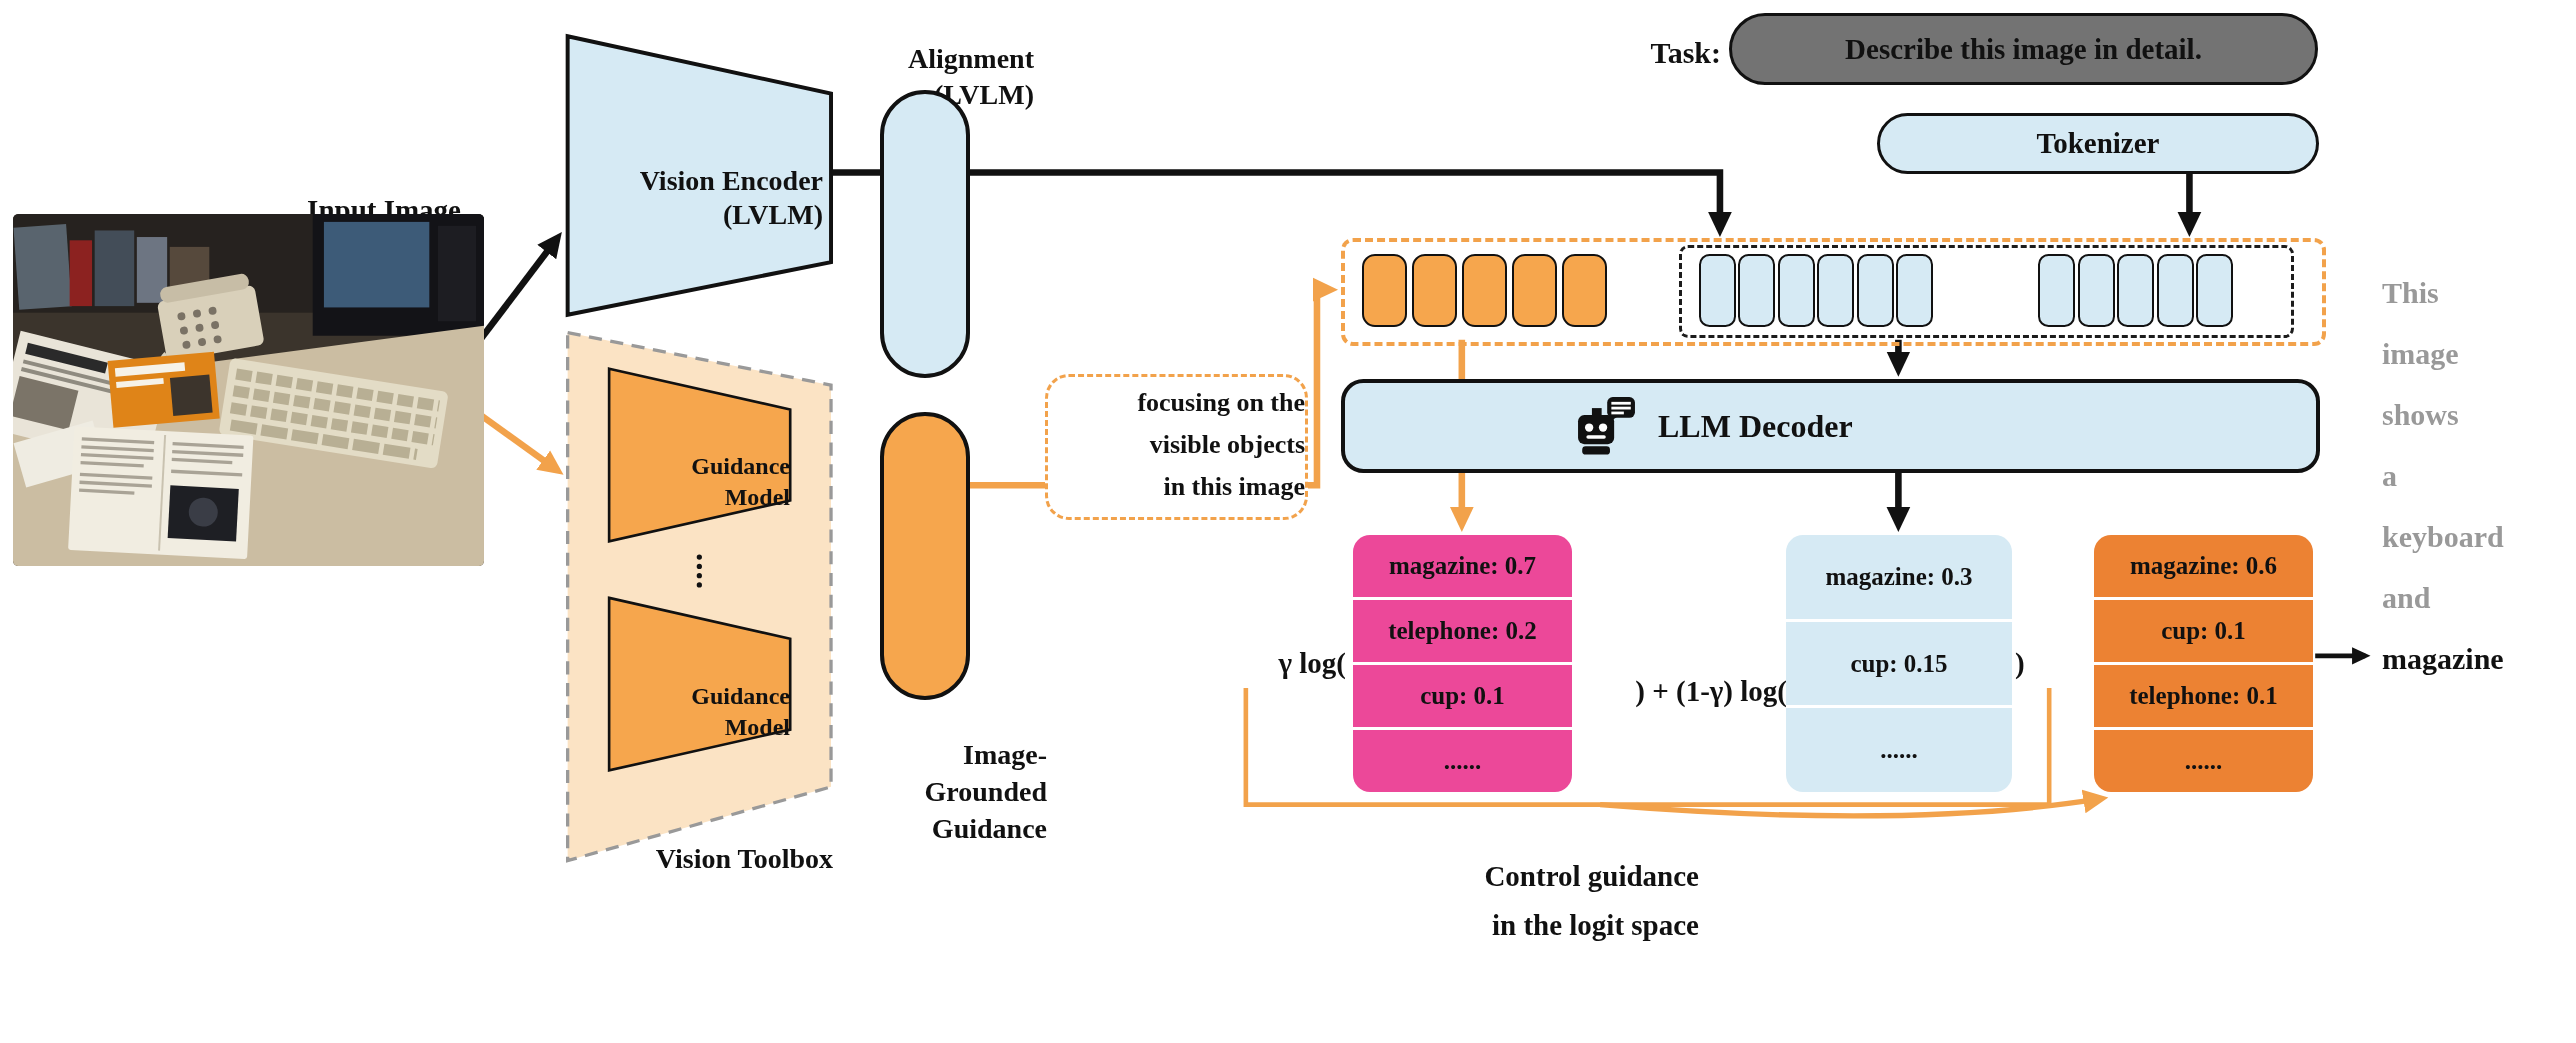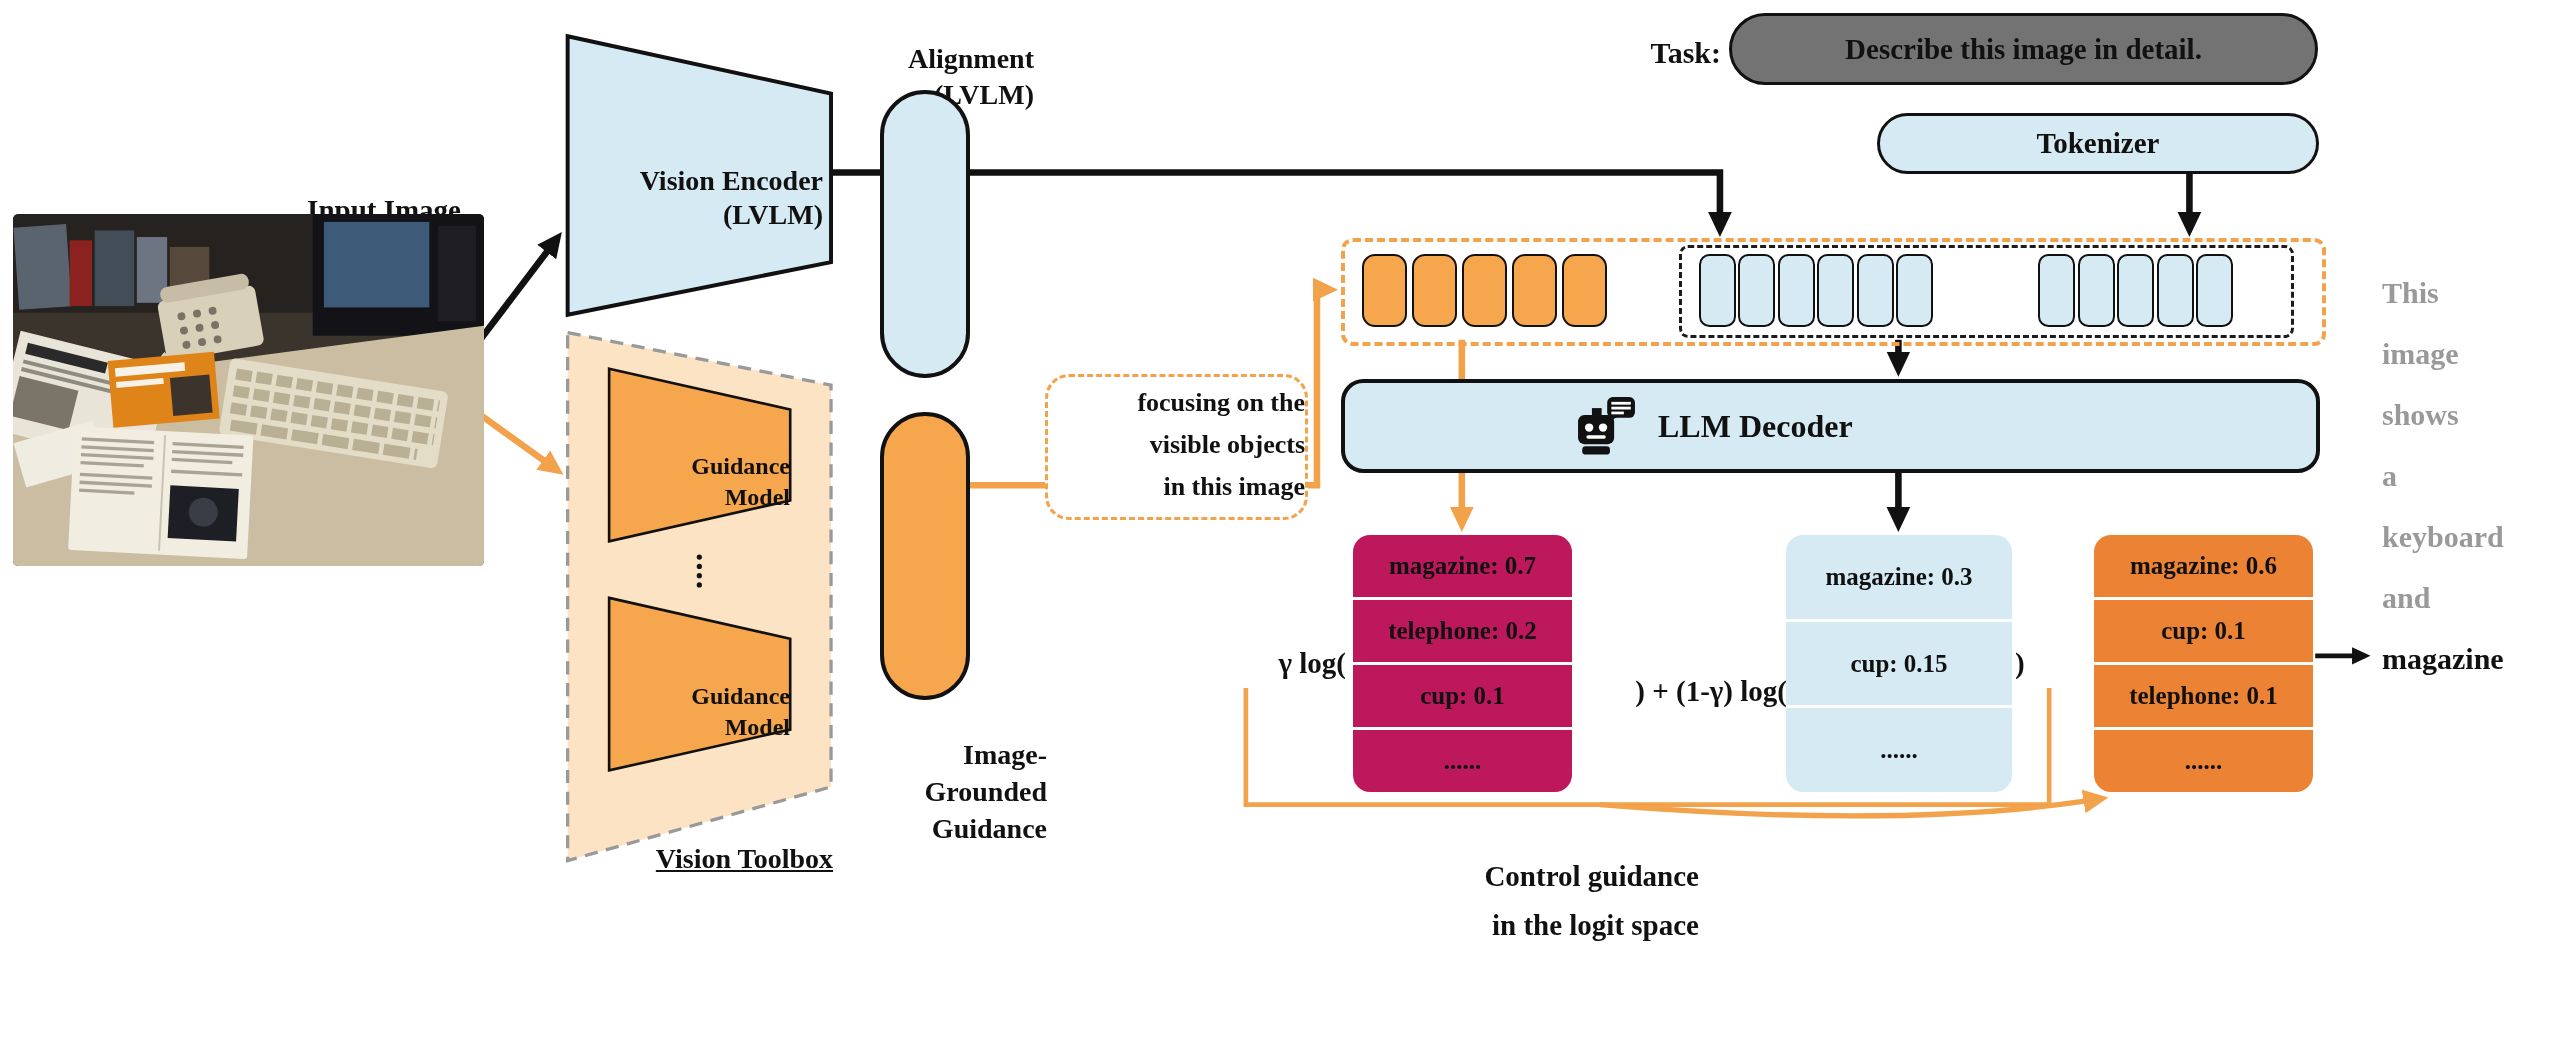--- a/index.html
+++ b/index.html
@@ -18,21 +18,21 @@
   .hpill.blue{background:#D6EAF4;}
   .dash-orange{border:4px dashed #F2A24B;border-radius:12px;}
   .dash-black{border:3.3px dashed #1c1c1c;border-radius:9.2px;}
   .tok{position:absolute;border:2.6px solid #111;border-radius:13px;}
   .tok.o{background:#F6A64D;}
   .tok.bl{background:#D6EAF4;border-radius:10.5px;}
   .decoder{background:#D6EAF4;border:4px solid #111;border-radius:22.4px;}
   .logit{position:absolute;display:flex;flex-direction:column;border-radius:17px;overflow:hidden;font-weight:bold;font-size:25px;}
   .logit>div{flex:1;display:flex;align-items:center;justify-content:center;border-bottom:3.3px solid #ffffff;}
   .logit>div:last-child{border-bottom:none;}
-  .logit.g{background:#be185d;}
+  .logit.g{background:#ec4899;}
   .logit.d{background:#D6EAF4;}
   .logit.c{background:#EC8233;}
   .red-row{color:#C42127;}
   .lbl{font-weight:bold;color:#111;}
   .gray-word{color:#999999;font-weight:bold;font-size:30px;line-height:61px;}
   .final-word{color:#111;font-weight:bold;font-size:30px;line-height:61px;}
   .focusbox{background:#fff;border:3.3px dashed #F2A24B;border-radius:24px;}
 </style>
 </head>
 <body>
@@ -168,21 +168,21 @@
   <div class="abs vpill" style="left:880px;top:90px;width:82px;height:280px;"></div>
 
   <div class="abs lbl center" style="left:609px;top:423px;width:181px;font-size:24px;line-height:31px;">
     <div>Guidance</div>
     <div>Model</div>
   </div>
   <div class="abs lbl center" style="left:609px;top:653px;width:181px;font-size:24px;line-height:31px;">
     <div>Guidance</div>
     <div>Model</div>
   </div>
-  <div class="abs lbl center" style="left:566px;top:815px;width:267px;font-size:28px;text-decoration:underline;">Vision Toolbox</div>
+  <div class="abs lbl center" style="left:566px;top:815px;width:267px;font-size:28px;">Vision Toolbox</div>
 
   <div class="abs vpill orange" style="left:880px;top:412px;width:82px;height:280px;"></div>
   <div class="abs lbl center" style="left:797px;top:708px;width:250px;font-size:28px;line-height:37px;">
     <div>Image-</div>
     <div>Grounded</div>
     <div>Guidance</div>
   </div>
 
   <div class="abs lbl" style="left:1570px;top:33px;width:151px;font-size:30px;line-height:40px;text-align:right;">Task:</div>
   <div class="abs hpill" style="left:1729px;top:13px;width:583px;height:66px;">

